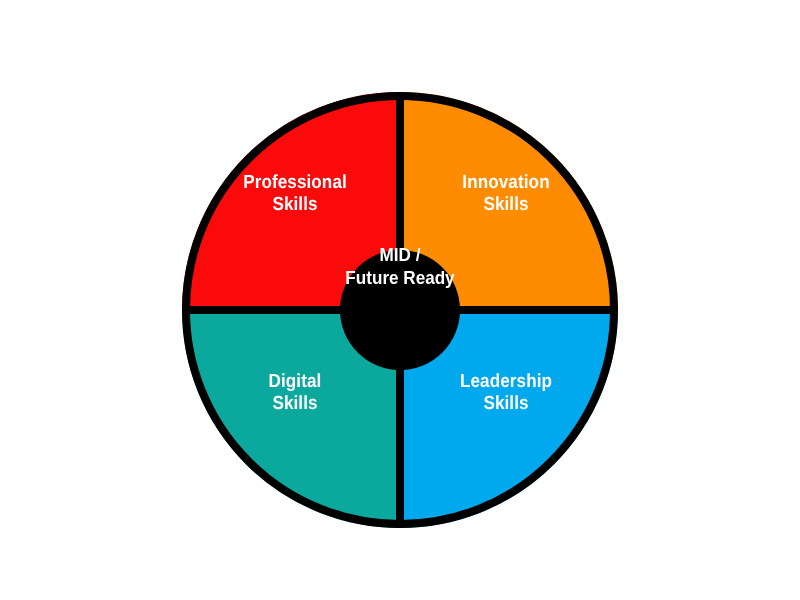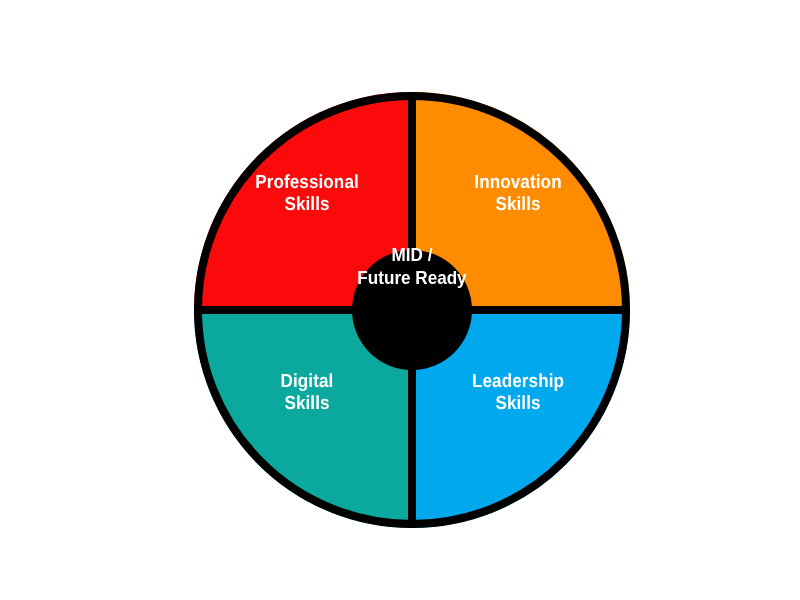--- a/index.html
+++ b/index.html
@@ -19,21 +19,21 @@
   #stage {
     position: relative;
     width: 800px;
     height: 600px;
     background: #ffffff;
   }
 
   
   .wheel {
     position: absolute;
-    left: 190px;
+    left: 178px;
     top: 88px;
     width: 444px;
     height: 444px;
   }
   .wheel-svg {
     position: absolute;
     left: 0;
     top: 0;
     width: 444px;
     height: 444px;

